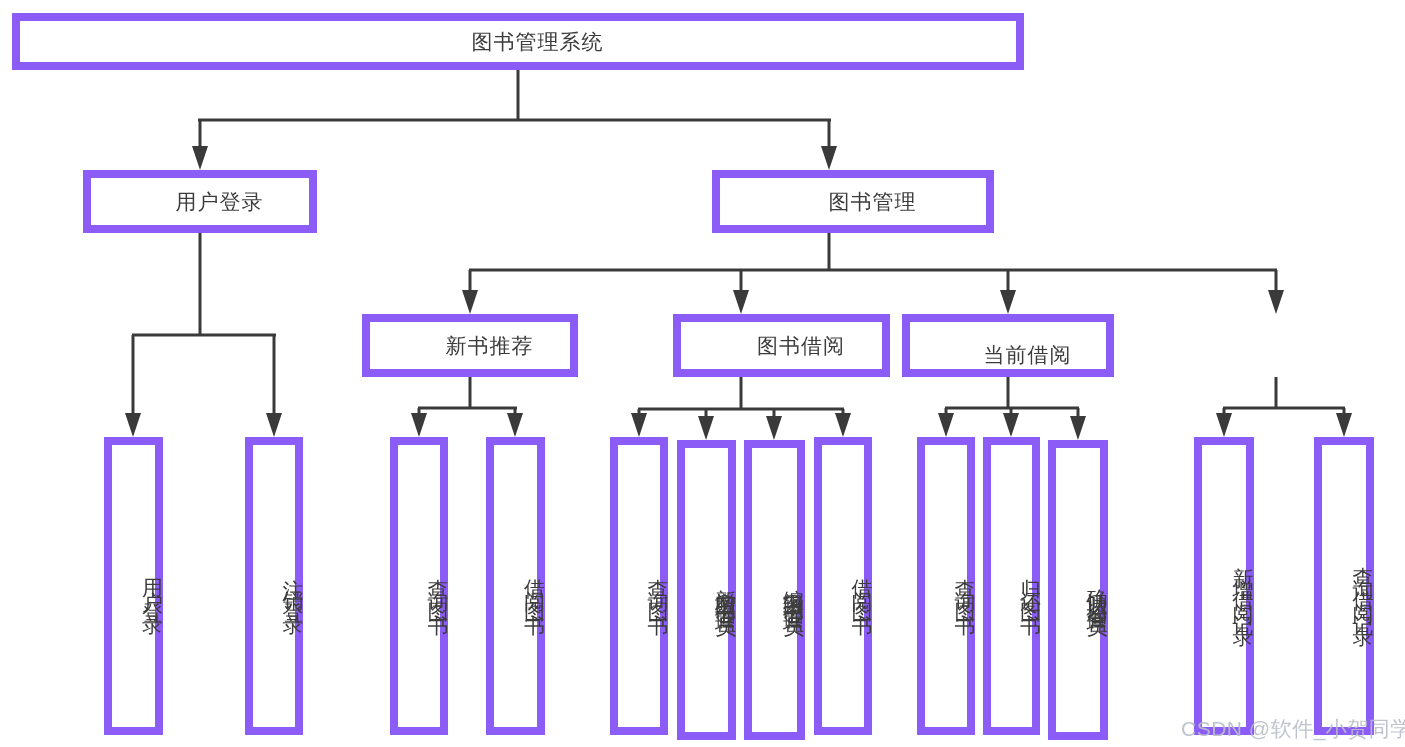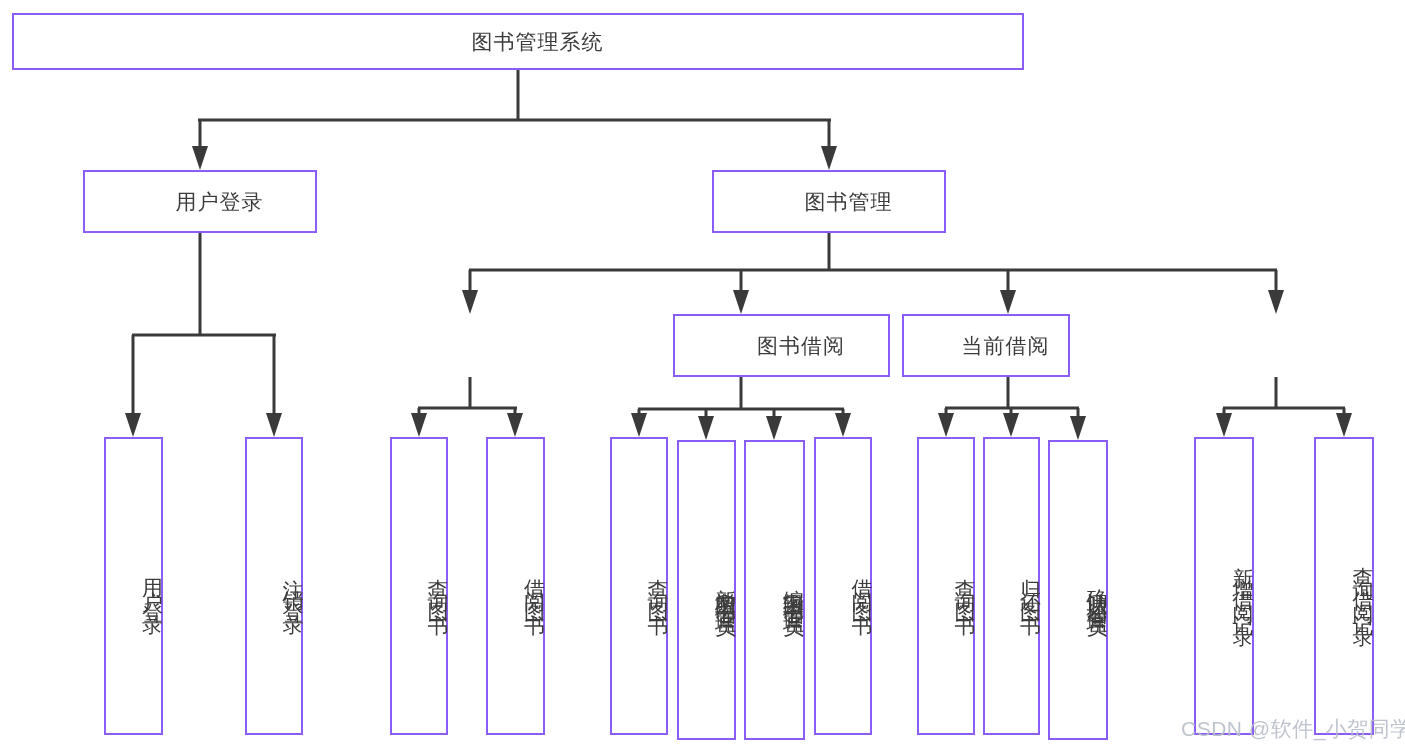--- a/index.html
+++ b/index.html
@@ -7,45 +7,45 @@
     position:relative;
     width:1405px;height:747px;
     background:#ffffff;
     font-family:"Liberation Sans","DejaVu Sans",sans-serif;
     overflow:hidden;
   }
   #connector-svg{position:absolute;left:0;top:0;width:1405px;height:747px;}
   .node{
     position:absolute;
     box-sizing:border-box;
-    border:2px solid #8b5cf6;
+    border:8px solid #8b5cf6;
     background:#ffffff;
     display:flex;
     align-items:center;
     justify-content:center;
     color:#3c3c3c;
     padding-left:39px;
   }
   .hnode{font-size:21px;letter-spacing:1px;}
   .vnode .vtext{
     writing-mode:vertical-rl;
     text-orientation:mixed;
     font-size:21px;
     letter-spacing:12px;
     line-height:1;
     color:#3c3c3c;
   }
   .vnode .vtext.long{letter-spacing:4px;}
   
   #n-root   {left:12px;  top:13px;  width:1012px; height:57px;}
   #n-login  {left:83px;  top:170px; width:234px;  height:63px;}
-  #n-mgmt   {left:712px; top:170px; width:234px;  height:63px;}
+  #n-mgmt   {left:712px; top:170px; width:282px;  height:63px;}
   #n-newbook{left:362px; top:314px; width:216px;  height:63px;}
   #n-borrow {left:633px; top:314px; width:217px;  height:63px;margin-left:40px;}
-  #n-current{left:902px; top:314px; width:168px;  height:63px;}
+  #n-current{left:902px; top:314px; width:212px;  height:63px;align-items:flex-end;}
   #n-records{left:1170px;top:314px; width:212px;  height:63px;}
   .leaf{top:437px;height:298px;}
   #n-a1{left:104px;width:59px;}
   #n-a2{left:245px;width:58px;}
   #n-b1{left:390px;width:58px;}
   #n-b2{left:486px;width:59px;}
   #n-c1{left:610px;width:58px;}
   #n-c2{left:677px;width:59px;top:440px;height:300px;}
   #n-c3{left:744px;width:61px;top:440px;height:300px;}
   #n-c4{left:814px;width:58px;}
@@ -153,20 +153,23 @@
     <span>图书管理系统</span>
   </div>
 
   <div class="node hnode" id="n-login">
     <span>用户登录</span>
   </div>
   <div class="node hnode" id="n-mgmt">
     <span>图书管理</span>
   </div>
 
+  <div class="node hnode" id="n-newbook">
+    <span>新书推荐</span>
+  </div>
   <div class="node hnode" id="n-borrow">
     <span>图书借阅</span>
   </div>
   <div class="node hnode" id="n-current">
     <span>当前借阅</span>
   </div>
 
   <div class="node vnode leaf" id="n-a1">
     <span class="vtext">用户登录</span>
   </div>

